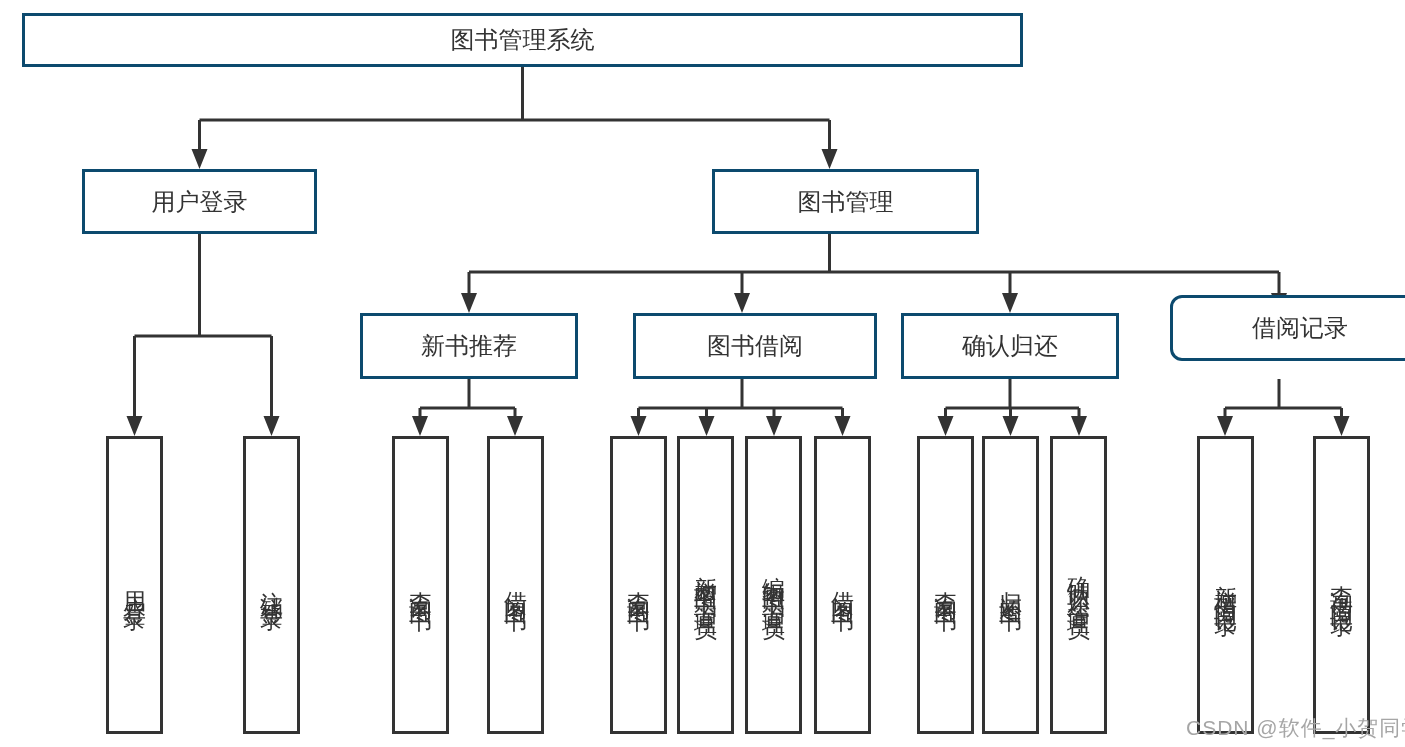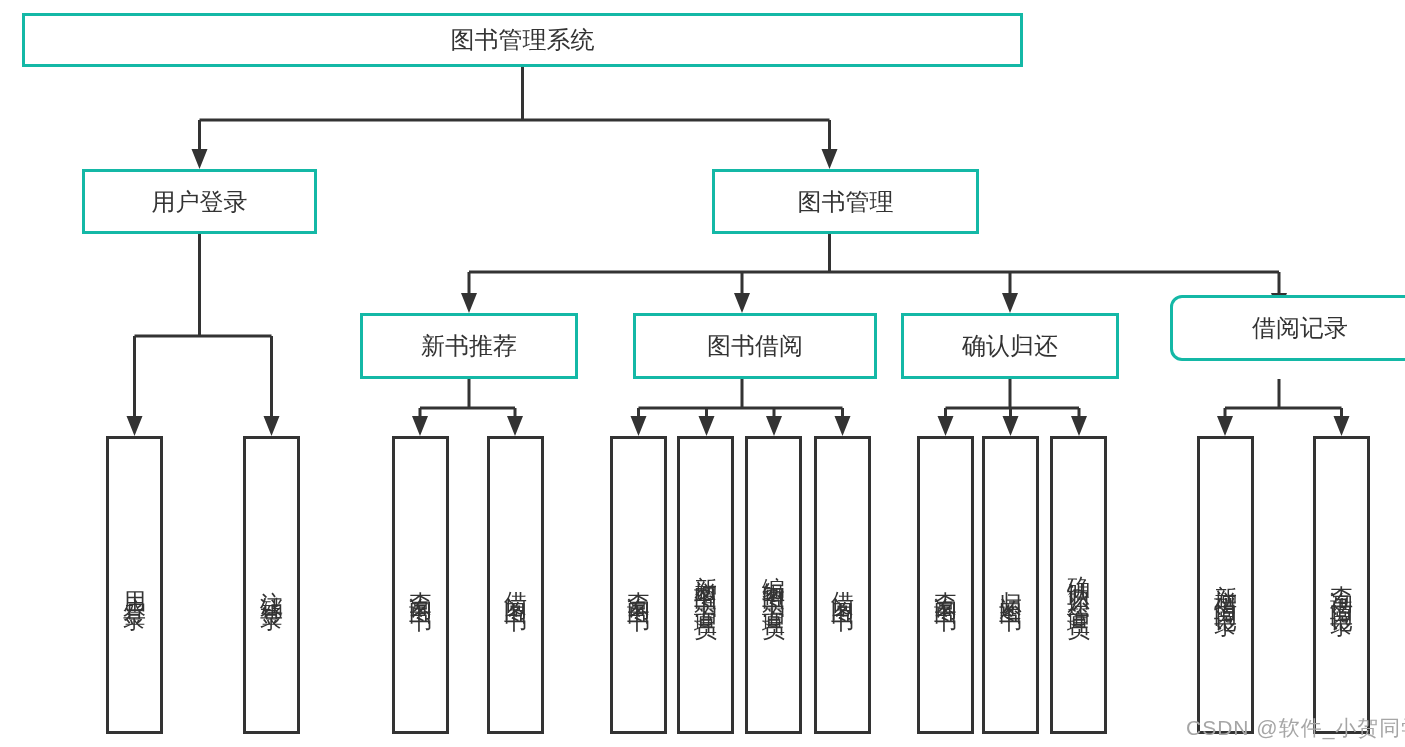--- a/index.html
+++ b/index.html
@@ -20,21 +20,21 @@
   .wires {
     position: absolute;
     left: 0; top: 0;
     z-index: 1;
   }
   .ln { fill: none; stroke: #333333; stroke-width: 3; }
   .hd { fill: #333333; stroke: none; }
   .box {
     position: absolute;
     box-sizing: border-box;
-    border: 3px solid #14b8a6;
+    border: 3px solid #0c4a6e;
     background: #ffffff;
     display: flex;
     align-items: center;
     justify-content: center;
     color: #333333;
     font-size: 24px;
     z-index: 2;
     white-space: nowrap;
   }
   .leaf {

